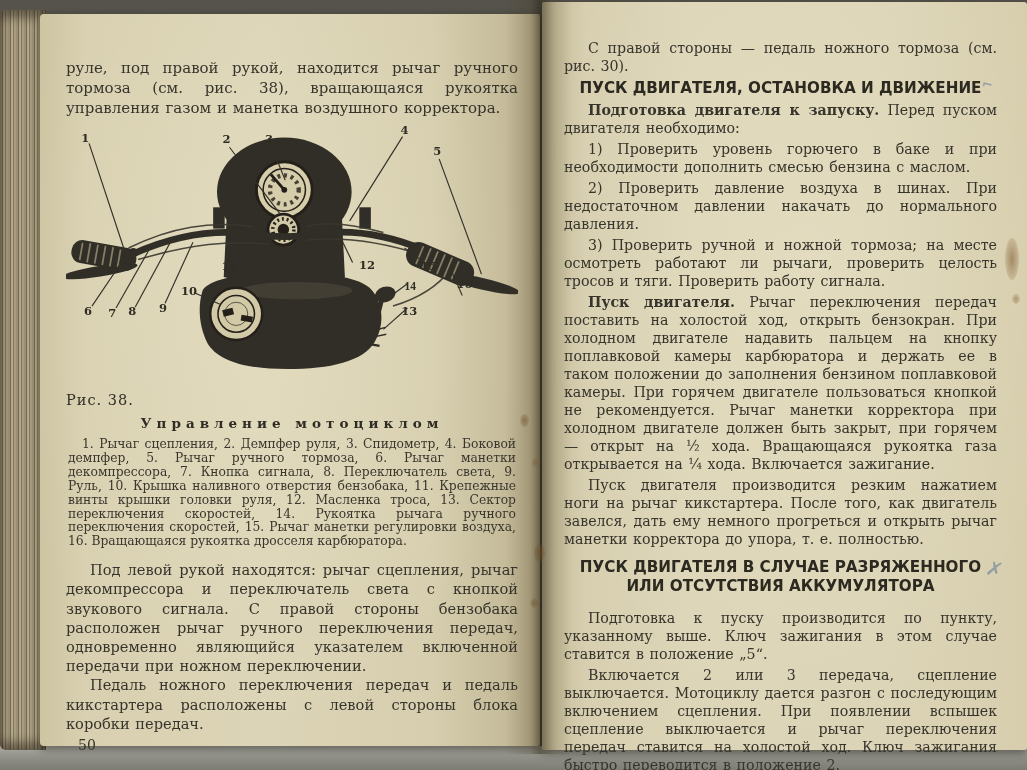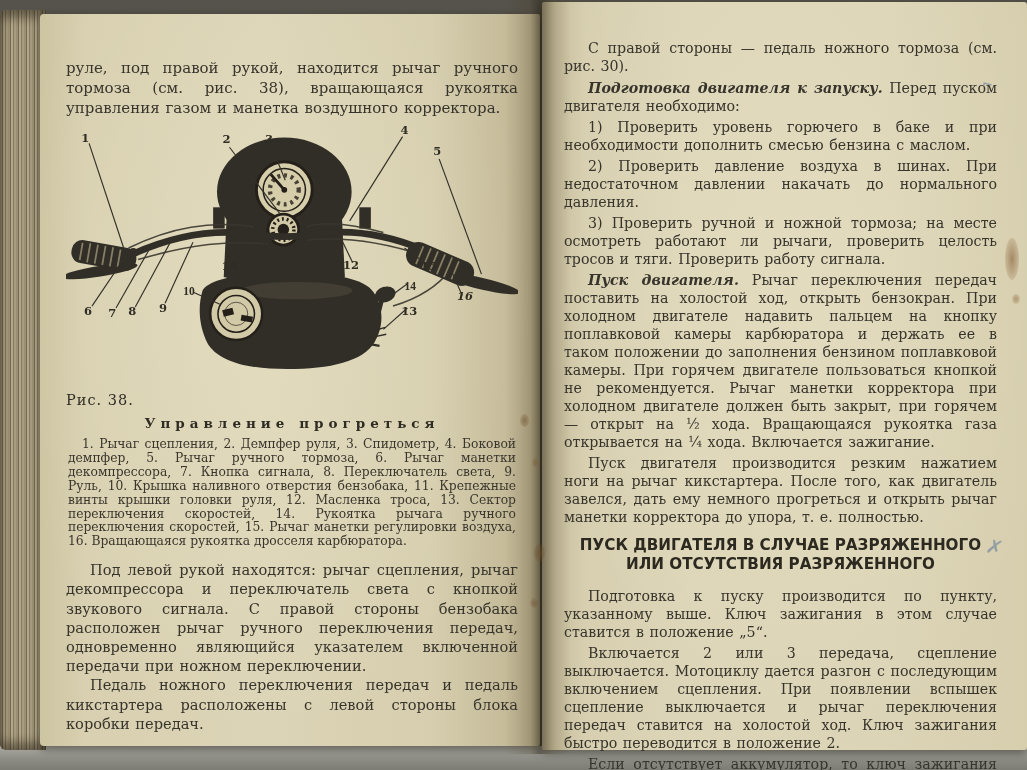--- a/index.html
+++ b/index.html
@@ -63,21 +63,21 @@
   .page-num{font-size:14px;color:#37342c;}
   .pn-left{margin:4px 0 0 12px;}
 
   
   .rp-inner{position:absolute;inset:0;padding:34px 30px 0 22px;box-sizing:border-box;}
   .rp-inner .body-p{font-size:14.2px;line-height:18px;margin-top:3px;}
   .heading{font-family:"DejaVu Sans","Liberation Sans",sans-serif;font-weight:bold;
     text-align:center;color:#2c2921;font-size:15.2px;line-height:19px;margin:0;}
   .h1{margin-top:4px;position:relative;}
   .h2{margin-top:10px;margin-bottom:13px;position:relative;}
-  .lead{font-weight:bold;font-style:italic;}
+  .lead{font-weight:bold;}
   .pencil{position:absolute;color:#7d8fa0;font-family:"DejaVu Sans",sans-serif;
     font-size:20px;opacity:.75;transform:rotate(14deg);}
   .pencil-h1{right:4px;top:-4px;font-size:13px;}
   .pencil-h2{right:-6px;top:2px;}
 </style>
 </head>
 <body>
 
 <div id="scene">
 
@@ -186,65 +186,67 @@
         <div id="figure-callouts">
             <div class="callout-num" style="left: 19.234px; top: 13.5608px;">1</div>
             <div class="callout-num" style="left: 160.604px; top: 15.498px;">2</div>
             <div class="callout-num" style="left: 202.919px; top: 15.498px;">3</div>
             <div class="callout-num" style="left: 338.519px; top: 5.81176px;">4</div>
             <div class="callout-num" style="left: 371.217px; top: 27.1216px;">5</div>
             <div class="callout-num" style="left: 22.1191px; top: 186.945px;">6</div>
             <div class="callout-num" style="left: 46.1617px; top: 188.882px;">7</div>
             <div class="callout-num" style="left: 66.3574px; top: 186.945px;">8</div>
             <div class="callout-num" style="left: 97.1319px; top: 184.039px;">9</div>
-            <div class="callout-num" style="left: 123.098px; top: 166.604px; font-family: Liberation Serif, serif;">10</div>
+            <div class="callout-num" style="left: 123.098px; top: 166.604px;">10</div>
             <div class="callout-num" style="left: 163.489px; top: 142.388px;">14</div>
-            <div class="callout-num" style="left: 285px; top: 141.42px;">12</div>
+            <div class="callout-num" style="left: 301px; top: 141.42px;">12</div>
             <div class="callout-num" style="left: 343.328px; top: 186.945px;">13</div>
             <div class="callout-num" style="left: 344.289px; top: 161.761px; font-family: Liberation Serif, serif;">14</div>
             <div class="callout-num" style="left: 362.562px; top: 142.388px;">15</div>
-            <div class="callout-num" style="left: 399.106px; top: 172px; font-style: italic;">16</div>
+            <div class="callout-num" style="left: 399.106px; top: 160px; font-style: italic;">16</div>
           </div>
       </div>
 
       <p class="fig-caption">Рис. 38.</p>
-      <p class="fig-title">Управление прогреться</p>
+      <p class="fig-title">Управление мотоциклом</p>
       <p class="fig-legend">1. Рычаг сцепления, 2. Демпфер руля, 3. Спидометр, 4. Боковой демпфер, 5. Рычаг ручного тормоза, 6. Рычаг манетки декомпрессора, 7. Кнопка сигнала, 8. Переключатель света, 9. Руль, 10. Крышка наливного отверстия бензобака, 11. Крепежные винты крышки головки руля, 12. Масленка троса, 13. Сектор переключения скоростей, 14. Рукоятка рычага ручного переключения скоростей, 15. Рычаг манетки регулировки воздуха, 16. Вращающаяся рукоятка дросселя карбюратора.</p>
 
       <div class="lp-paragraphs">
         <p class="body-p indent">Под левой рукой находятся: рычаг сцепления, рычаг декомпрессора и переключатель света с кнопкой звукового сигнала. С правой стороны бензобака расположен рычаг ручного переключения передач, одновременно являющийся указателем включенной передачи при ножном переключении.</p>
         <p class="body-p indent">Педаль ножного переключения передач и педаль кикстартера расположены с левой стороны блока коробки передач.</p>
       </div>
 
+      <div class="page-num pn-left">50</div>
     </div>
   </div>
 
   <div class="page page-right">
     <div class="rp-inner">
 
       <p class="body-p indent">С правой стороны — педаль ножного тормоза (см. рис. 30).</p>
 
       <p class="heading h1">
+        <span>ПУСК ДВИГАТЕЛЯ, ОСТАНОВКА И ДВИЖЕНИЕ</span>
         <span class="pencil pencil-h1">⌐</span>
       </p>
 
       <p class="body-p indent">
         <b class="lead">Подготовка двигателя к запуску.</b>
         <span>Перед пуском двигателя необходимо:</span></p>
       <p class="body-p indent">1) Проверить уровень горючего в баке и при необходимости дополнить смесью бензина с маслом.</p>
       <p class="body-p indent">2) Проверить давление воздуха в шинах. При недостаточном давлении накачать до нормального давления.</p>
       <p class="body-p indent">3) Проверить ручной и ножной тормоза; на месте осмотреть работают ли рычаги, проверить целость тросов и тяги. Проверить работу сигнала.</p>
       <p class="body-p indent">
         <b class="lead">Пуск двигателя.</b>
         <span>Рычаг переключения передач поставить на холостой ход, открыть бензокран. При холодном двигателе надавить пальцем на кнопку поплавковой камеры карбюратора и держать ее в таком положении до заполнения бензином поплавковой камеры. При горячем двигателе пользоваться кнопкой не рекомендуется. Рычаг манетки корректора при холодном двигателе должен быть закрыт, при горячем — открыт на ½ хода. Вращающаяся рукоятка газа открывается на ¼ хода. Включается зажигание.</span></p>
       <p class="body-p indent">Пуск двигателя производится резким нажатием ноги на рычаг кикстартера. После того, как двигатель завелся, дать ему немного прогреться и открыть рычаг манетки корректора до упора, т. е. полностью.</p>
 
       <p class="heading h2">
         <span>ПУСК ДВИГАТЕЛЯ В СЛУЧАЕ РАЗРЯЖЕННОГО</span><br>
-        <span>ИЛИ ОТСУТСТВИЯ РАЗРЯЖЕННОГО</span>
+        <span>ИЛИ ОТСУТСТВИЯ АККУМУЛЯТОРА</span>
         <span class="pencil pencil-h2">✗</span>
       </p>
 
       <p class="body-p indent">Подготовка к пуску производится по пункту, указанному выше. Ключ зажигания в этом случае ставится в положение „5“.</p>
       <p class="body-p indent">Включается 2 или 3 передача, сцепление выключается. Мотоциклу дается разгон с последующим включением сцепления. При появлении вспышек сцепление выключается и рычаг переключения передач ставится на холостой ход. Ключ зажигания быстро переводится в положение 2.</p>
       <p class="body-p indent">Если отсутствует аккумулятор, то ключ зажигания остается в положении „5“.</p>
 
     </div>
   </div>
 

